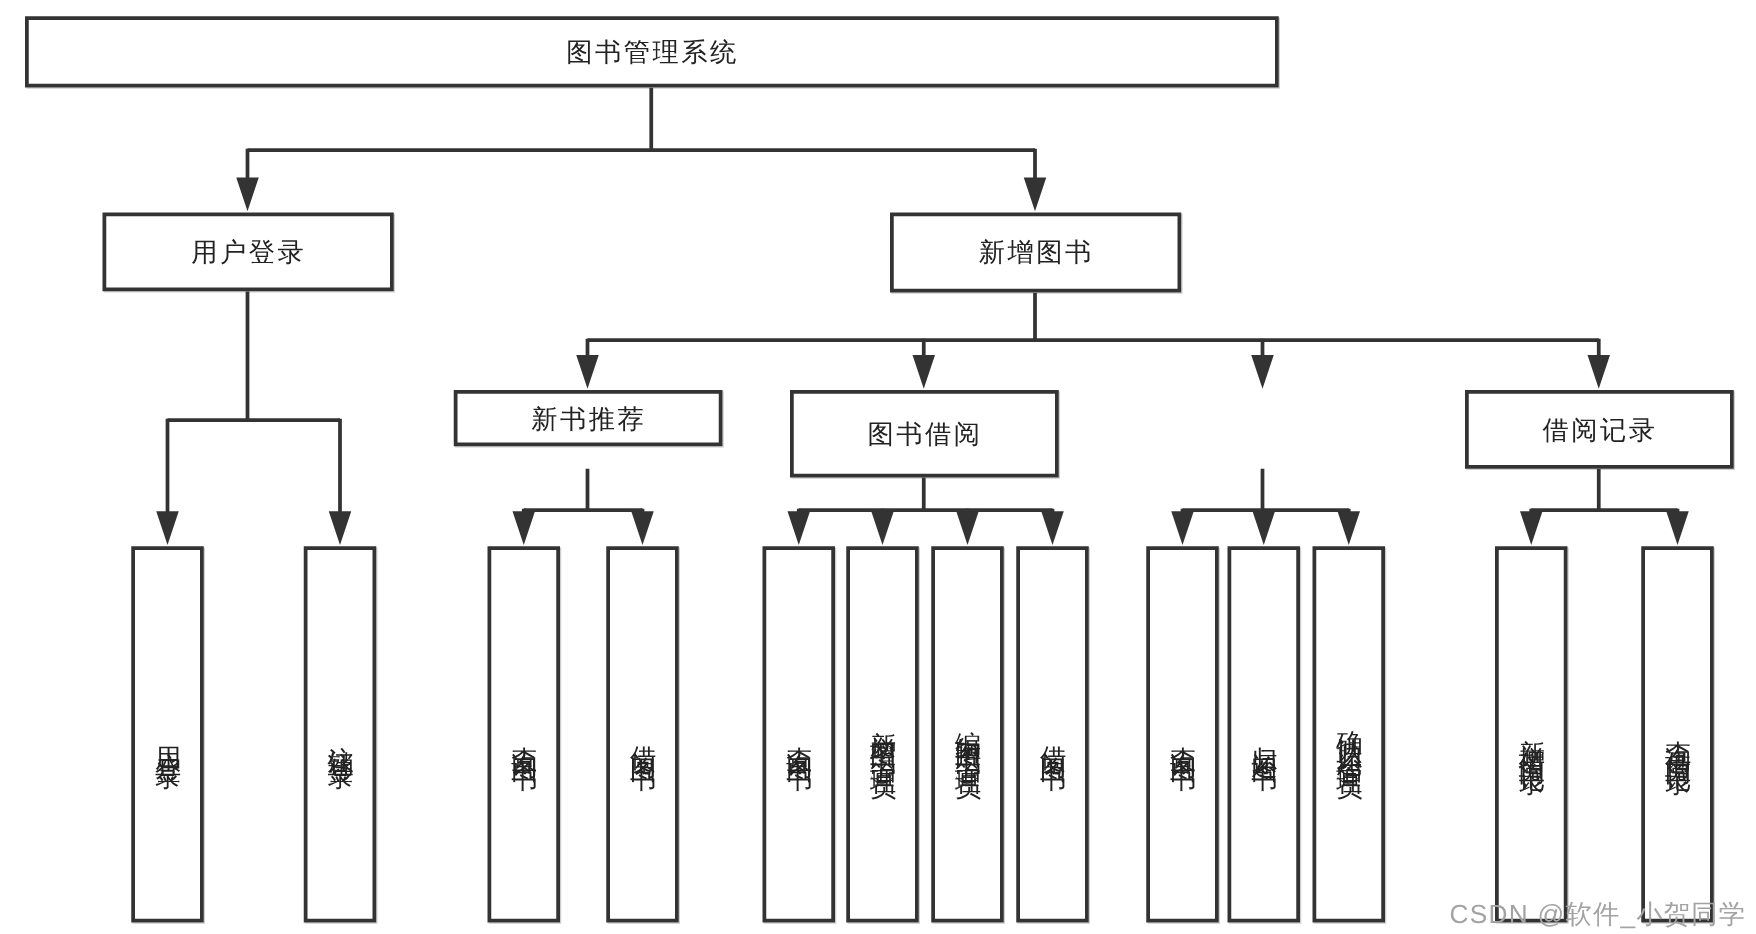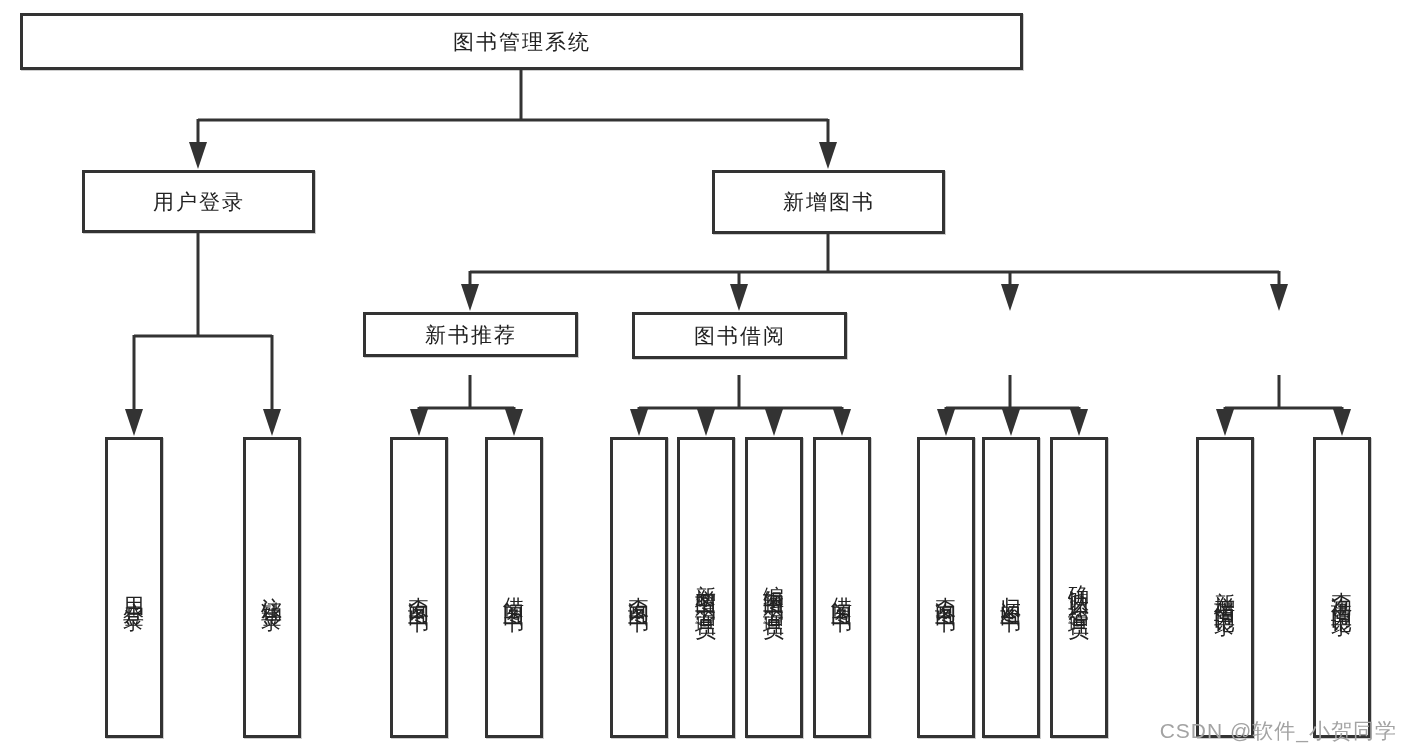--- a/index.html
+++ b/index.html
@@ -133,21 +133,22 @@
       <polygon points="1342,436 1333,409 1351,409"></polygon>
     </g>
   </svg>
 
   <div class="node hbox" style="left:20px; top:13px; width:1003px; height:57px;">图书管理系统</div>
 
   <div class="node hbox" style="left:82px; top:170px; width:233px; height:63px;">用户登录</div>
   <div class="node hbox" style="left:712px; top:170px; width:233px; height:64px;">新增图书</div>
 
   <div class="node hbox" style="left:363px; top:312px; width:215px; height:45px;">新书推荐</div>
-  <div class="node hbox" style="left:632px; top:312px; width:215px; height:47px;">图书借阅</div>
+  <div class="node hbox" style="left:632px; top:312px; width:215px; height:70px;">图书借阅</div>
+  <div class="node hbox" style="left:1172px; top:312px; width:215px; height:63px;">借阅记录</div>
 
   <div class="node vbox" style="left:105px;">用户登录</div>
   <div class="node vbox" style="left:243px;">注销登录</div>
 
   <div class="node vbox" style="left:390px;">查询图书</div>
   <div class="node vbox" style="left:485px;">借阅图书</div>
 
   <div class="node vbox" style="left:610px;">查询图书</div>
   <div class="node vbox" style="left:677px;">新增图书（管理员）</div>
   <div class="node vbox" style="left:745px;">编辑图书（管理员）</div>

